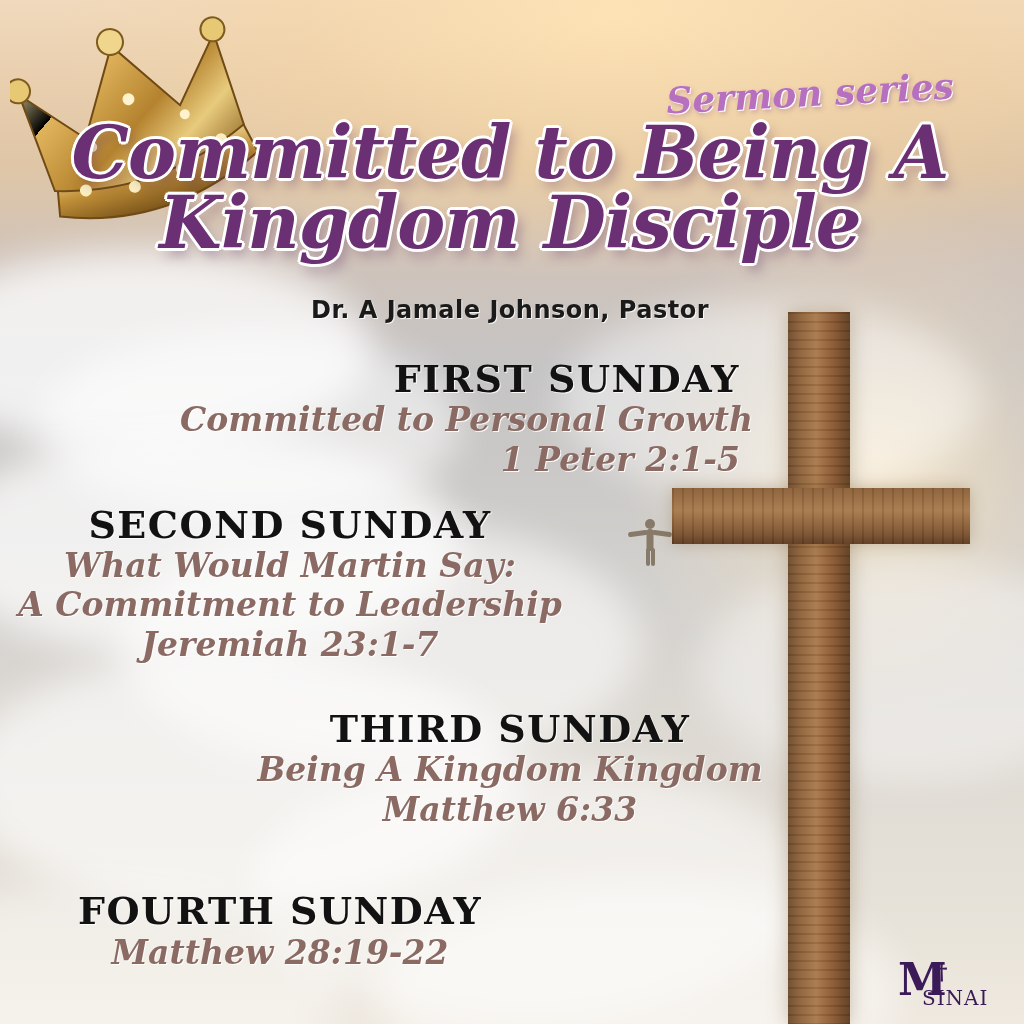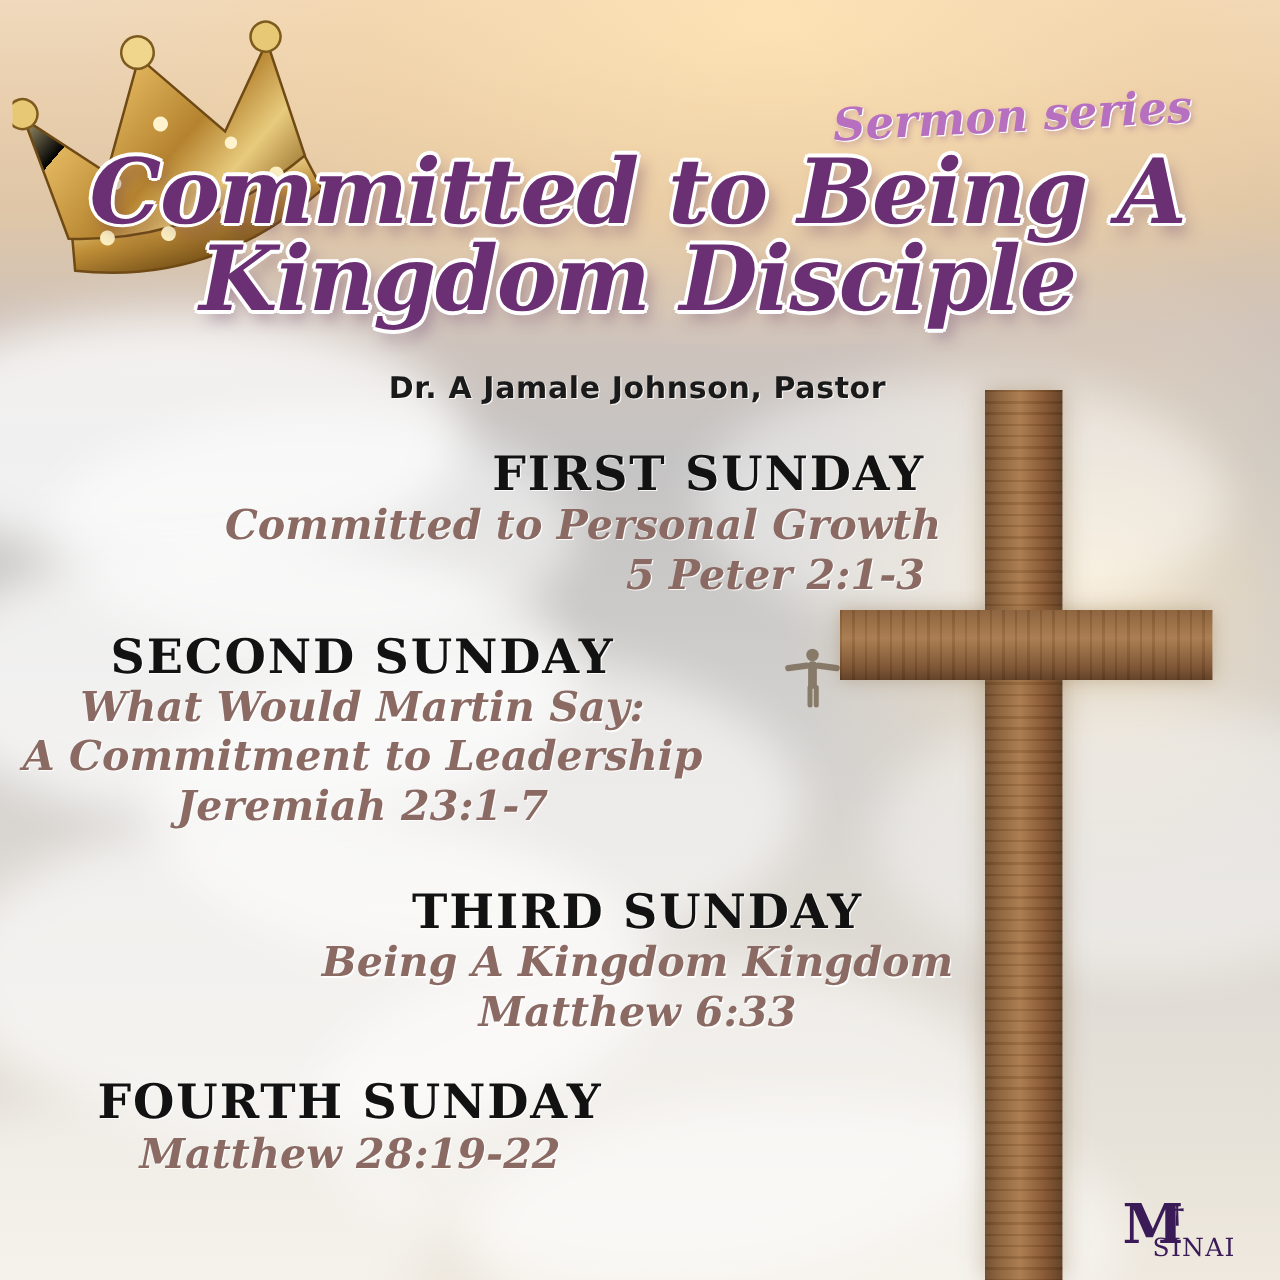--- a/index.html
+++ b/index.html
@@ -204,21 +204,21 @@
     font-weight: bold;
     font-size: 33px;
     color: #8a6a63;
     text-shadow: 1px 1px 0 rgba(255,255,255,0.9);
     white-space: nowrap;
   }
 
   #e1 { left: 180px; top: 356px; width: 560px; text-align: right; }
   #e2 { left: 10px;  top: 502px; width: 560px; text-align: center; }
   #e3 { left: 230px; top: 706px; width: 560px; text-align: center; }
-  #e4 { left: 0px;   top: 858px; width: 560px; text-align: center; }
+  #e4 { left: 0px;   top: 888px; width: 560px; text-align: center; }
 
   
   .logo {
     position: absolute;
     left: 898px;
     top: 958px;
     width: 112px;
     height: 58px;
   }
   .logo .m {
@@ -326,21 +326,21 @@
     </g>
   </svg>
 
   <div class="series">Sermon series</div>
   <div class="title">Committed to Being A Kingdom Disciple</div>
   <div class="pastor">Dr. A Jamale Johnson, Pastor</div>
 
   <div class="entry" id="e1">
     <div class="day">FIRST SUNDAY</div>
     <div class="sermon">Committed to Personal Growth</div>
-    <div class="verse">5 Peter 2:1-3</div>
+    <div class="verse">1 Peter 2:1-5</div>
   </div>
 
   <div class="entry" id="e2">
     <div class="day">SECOND SUNDAY</div>
     <div class="sermon">What Would Martin Say:</div>
     <div class="sermon">A Commitment to Leadership</div>
     <div class="verse">Jeremiah 23:1-7</div>
   </div>
 
   <div class="entry" id="e3">

